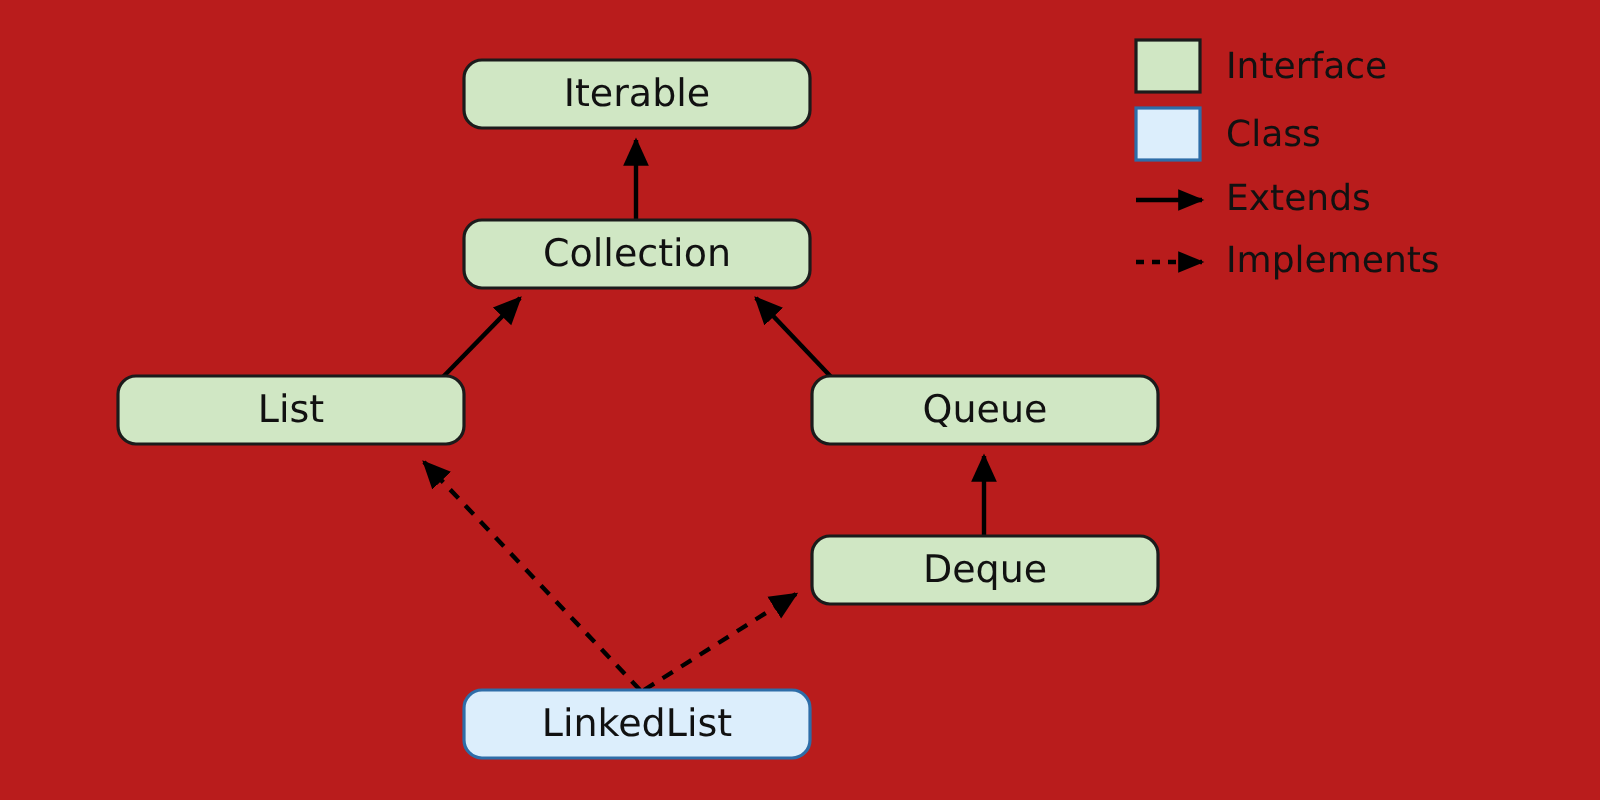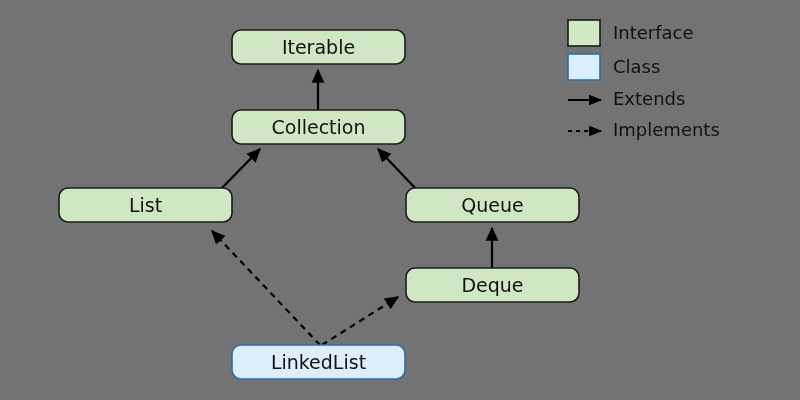--- a/index.html
+++ b/index.html
@@ -11,21 +11,21 @@
   body {
     width: 800px;
     height: 400px;
     overflow: hidden;
     font-family: "DejaVu Sans", "Liberation Sans", sans-serif;
   }
   #diagram-root {
     position: relative;
     width: 800px;
     height: 400px;
-    background: #737373;
+    background: #b91c1c;
   }
   svg.diagram-canvas {
     display: block;
     width: 800px;
     height: 400px;
   }
   .node-label {
     font-family: "DejaVu Sans", "Liberation Sans", sans-serif;
     font-size: 19px;
     fill: #111111;

